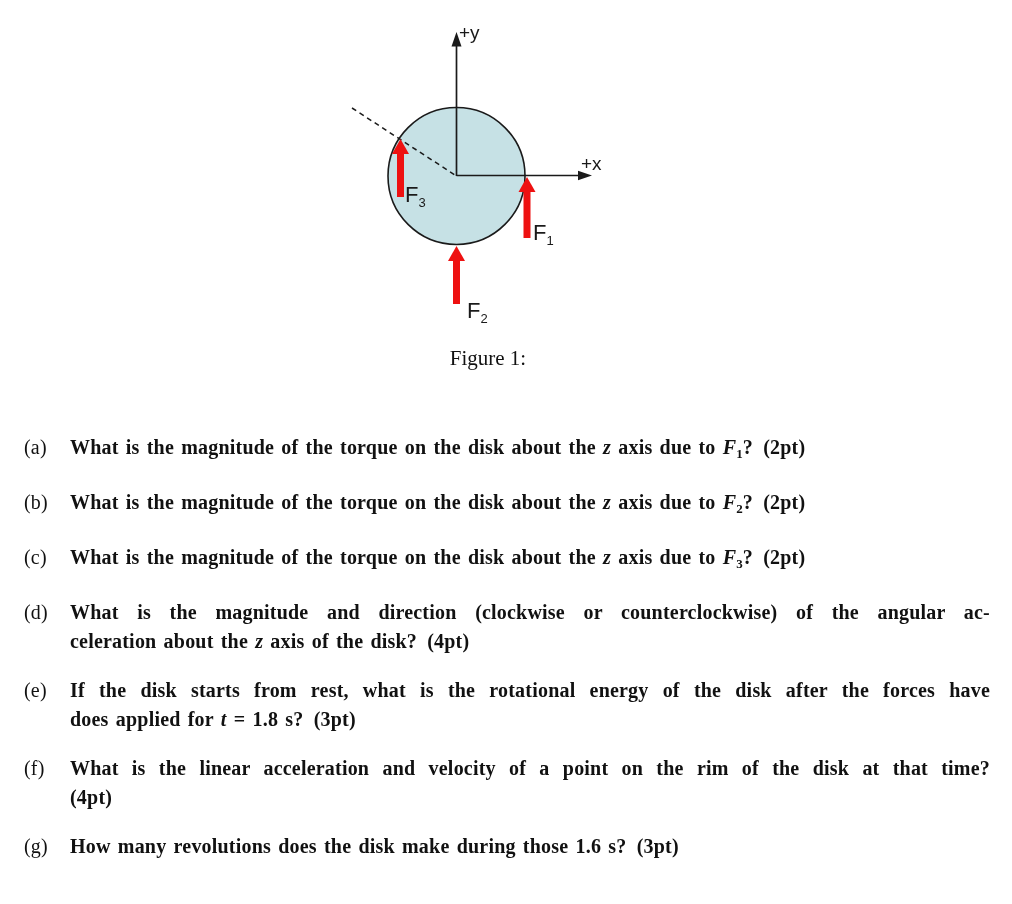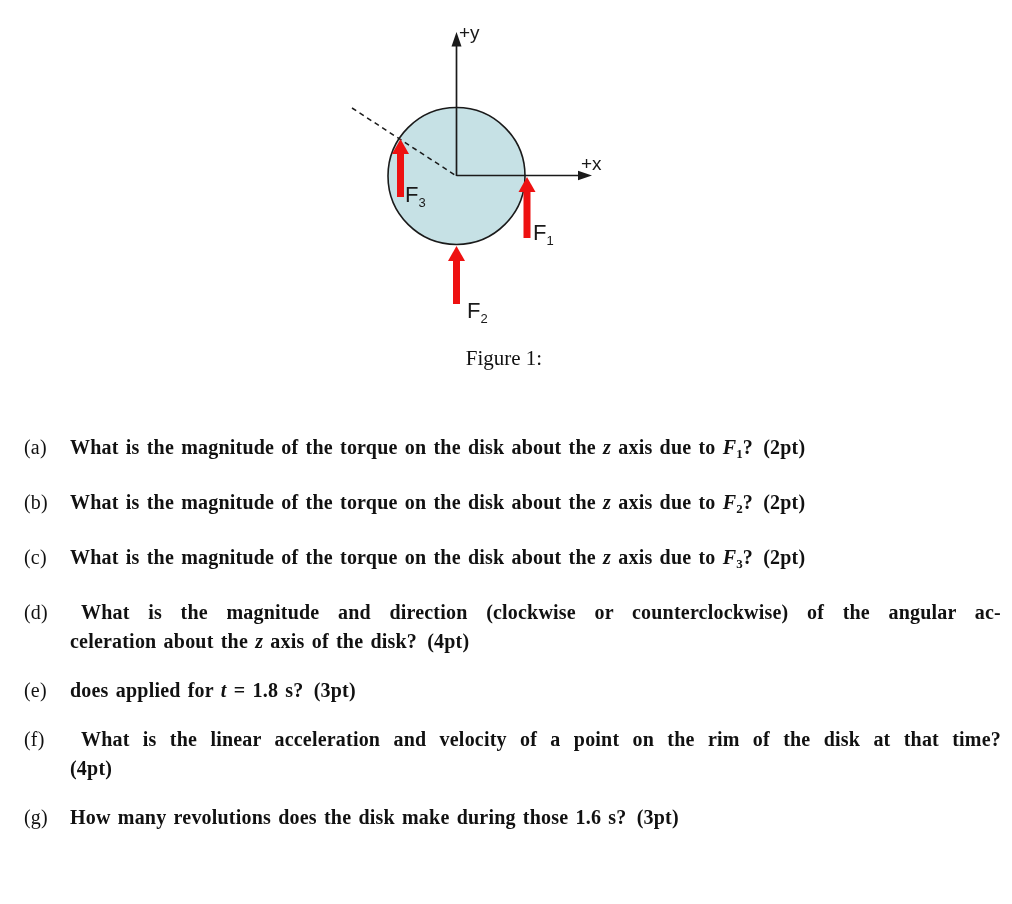--- a/index.html
+++ b/index.html
@@ -23,35 +23,35 @@
   .fig-label {
     font-family: "Liberation Sans", sans-serif;
     font-size: 22px; fill: #1a1a1a;
   }
   .fig-label .sub-t { font-size: 13px; }
   .axis-label {
     font-family: "Liberation Sans", sans-serif;
     font-size: 19px; fill: #1a1a1a;
   }
   .caption {
-    position: absolute; left: 16px; top: 346px; width: 976px;
+    position: absolute; left: 0; top: 346px; width: 976px;
     text-align: center; font-size: 21px; color: #111111;
   }
 
   
   .questions {
     position: absolute; left: 24px; top: 433px; width: 966px;
     font-size: 20px; line-height: 29px;
     letter-spacing: 0.2px; word-spacing: 2px;
   }
   .q-item { display: flex; margin-bottom: 20px; }
   .q-label { flex: 0 0 46px; width: 46px; }
   .q-body { width: 920px; }
   .q-line { width: 920px; font-weight: bold; }
-  .q-line.jl { text-align: justify; text-align-last: justify; margin-left: 11px; }
+  .q-line.jl { text-align: justify; text-align-last: justify; }
   .i { font-style: italic; }
   .sub { font-size: 13px; vertical-align: -4px; letter-spacing: 0; }
 </style>
 </head>
 <body>
 
 <div class="page">
 
   <svg class="figure-svg" width="290" height="330" viewBox="330 10 290 330">
 
@@ -114,20 +114,21 @@
       <div class="q-item">
         <div class="q-label">(d)</div>
         <div class="q-body">
           <div class="q-line jl"><span>What is the magnitude and direction (clockwise or counterclockwise) of the angular ac-</span></div>
           <div class="q-line"><span>celeration about the </span><span class="i">z</span><span> axis of the disk? (4pt)</span></div>
         </div>
       </div>
       <div class="q-item">
         <div class="q-label">(e)</div>
         <div class="q-body">
+          <div class="q-line jl"><span>If the disk starts from rest, what is the rotational energy of the disk after the forces have</span></div>
           <div class="q-line"><span>does applied for </span><span class="i">t</span><span> = 1.8 s? (3pt)</span></div>
         </div>
       </div>
       <div class="q-item">
         <div class="q-label">(f)</div>
         <div class="q-body">
           <div class="q-line jl"><span>What is the linear acceleration and velocity of a point on the rim of the disk at that time?</span></div>
           <div class="q-line"><span>(4pt)</span></div>
         </div>
       </div>

